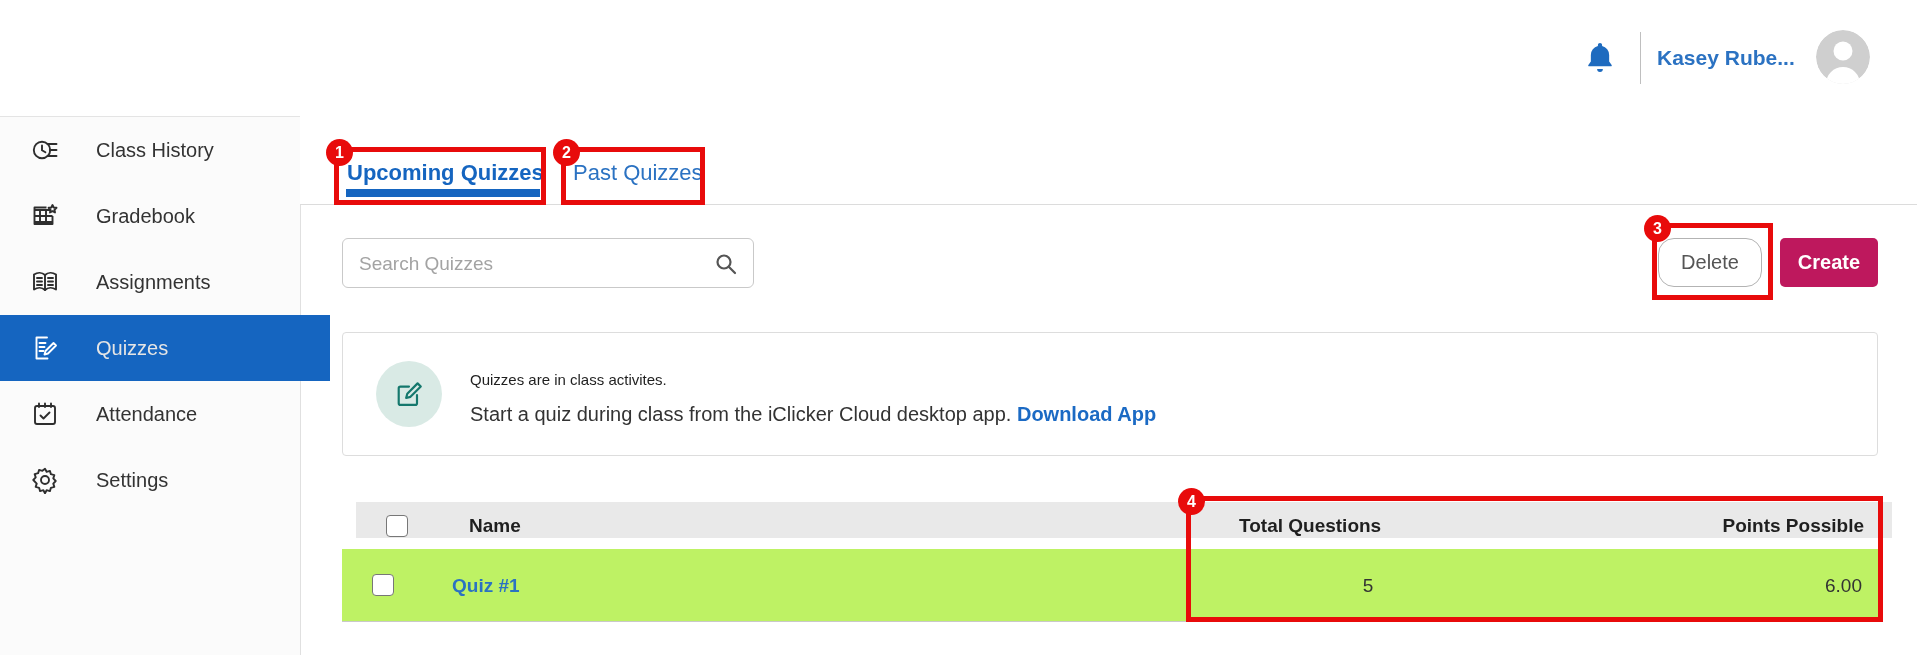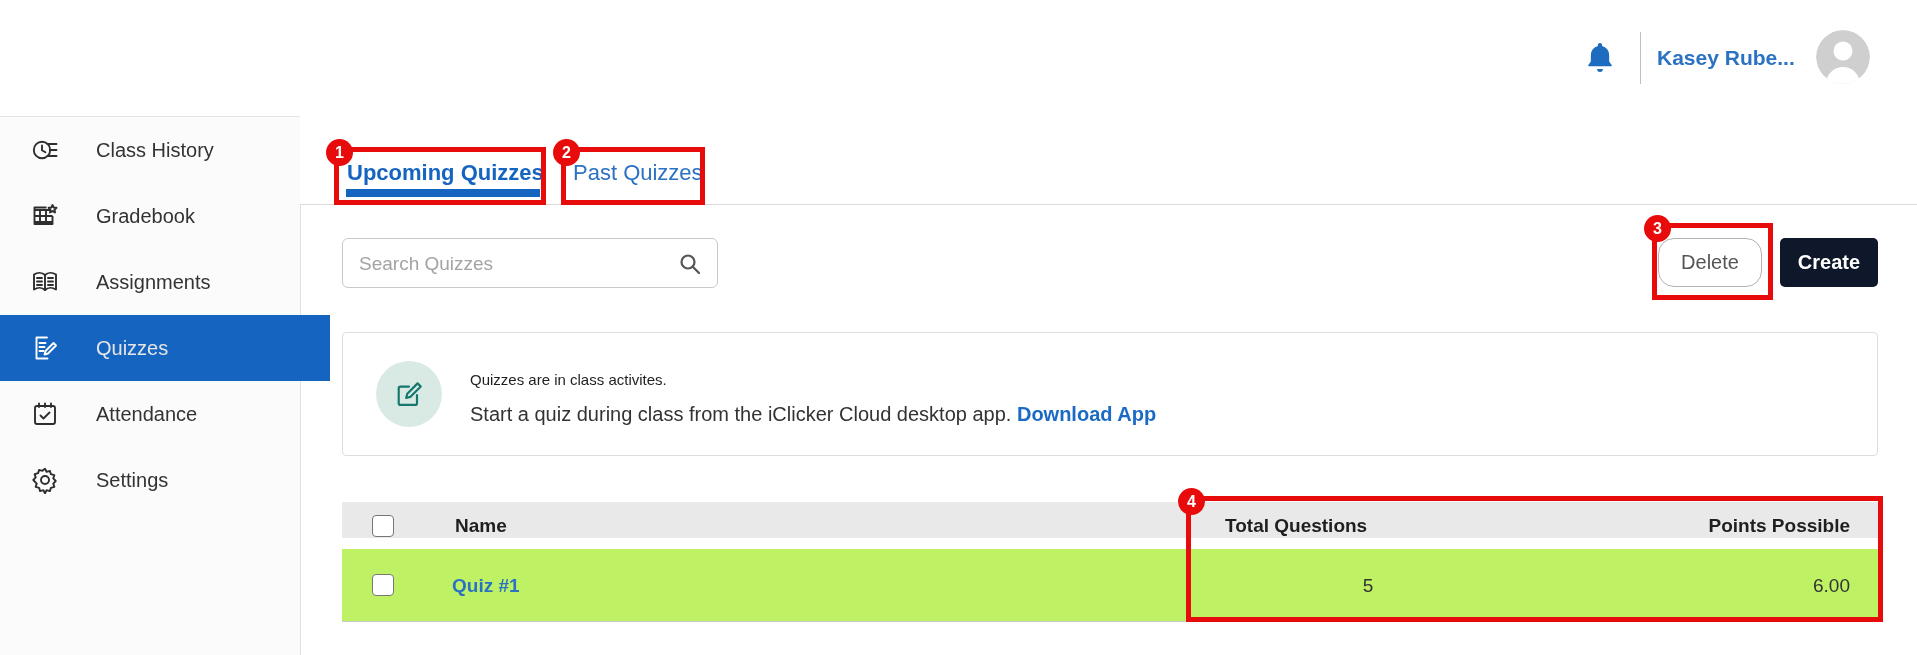--- a/index.html
+++ b/index.html
@@ -25,51 +25,51 @@
   .nav-item.selected{background:#1565c0;color:#e5e5e5;width:300px;margin-left:-0px;}
   .nav-item.selected .nav-icon{color:#fff;}
 
   
   .tabstrip{left:300px;top:116px;width:1617px;height:88px;border-bottom:1px solid #dcdcdc;background:#fff;}
   .tab1{left:347px;top:160px;font-size:22px;font-weight:bold;color:#1565c0;cursor:pointer;}
   .tab1-underline{left:346px;top:189px;width:194px;height:8px;background:#1565c0;}
   .tab2{left:573px;top:160px;font-size:22px;color:#2b72c2;cursor:pointer;}
 
   
-  .search-box{left:342px;top:238px;width:376px;height:50px;border:1px solid #c9c9c9;border-radius:6px;
+  .search-box{left:342px;top:238px;width:412px;height:50px;border:1px solid #c9c9c9;border-radius:6px;
               background:#fff;box-sizing:border-box;padding-left:47px;}
   .search-box input{position:absolute;left:14px;top:1px;width:290px;height:46px;border:0;outline:none;
               font-size:19px;color:#555;font-family:inherit;background:transparent;}
   .search-box input::placeholder{color:#a3a3a3;}
   .search-icon{position:absolute;right:14px;top:12px;width:26px;height:26px;color:#555;}
   .btn-delete{left:1658px;top:238px;width:104px;height:49px;background:#fff;border:1px solid #b3b3b3;
               border-radius:16px;font-size:20px;color:#555;font-family:inherit;cursor:pointer;}
-  .btn-create{left:1780px;top:238px;width:98px;height:49px;background:#0f172a;border:0;
+  .btn-create{left:1780px;top:238px;width:98px;height:49px;background:#be185d;border:0;
               border-radius:5px;font-size:20px;font-weight:bold;color:#fff;font-family:inherit;cursor:pointer;}
 
   
   .card{left:342px;top:332px;width:1536px;height:124px;border:1px solid #ddd;border-radius:4px;
         background:#fff;box-sizing:border-box;}
   .card-circle{left:376px;top:361px;width:66px;height:66px;border-radius:50%;background:#d9eae5;
                display:flex;align-items:center;justify-content:center;color:#15786d;}
   .card-title{left:470px;top:371px;font-size:15px;font-weight:normal;color:#1f1f1f;}
   .card-body{left:470px;top:403px;font-size:20px;color:#333;}
   .card-link{color:#1b6ac4;font-weight:bold;cursor:pointer;}
 
   
-  .thead{left:342px;top:502px;width:1536px;height:36px;background:#e9e9e9;}
+  .thead{left:356px;top:502px;width:1536px;height:36px;background:#e9e9e9;}
   .trow{left:342px;top:549px;width:1536px;height:72px;background:#bef264;border-bottom:1px solid #c9c9c9;}
   .cb{position:absolute;left:30px;width:20px;height:20px;border:1.5px solid #777;border-radius:4px;
       background:#fff;cursor:pointer;}
   .thead .cb{top:13px;} .trow .cb{top:25px;}
   .th{position:absolute;font-size:19px;font-weight:bold;color:#1f1f1f;top:13px;}
   .td{position:absolute;font-size:19px;color:#333;top:26px;}
   .th-name{left:113px;} .th-q{left:883px;} .th-p{right:28px;}
   .td-name{left:110px;color:#2b72c2;font-weight:bold;cursor:pointer;}
-  .td-q{left:1026px;transform:translateX(-50%);} .td-p{right:28px;margin-left:39px;}
+  .td-q{left:1026px;transform:translateX(-50%);} .td-p{right:16px;margin-left:39px;}
 
   
   .anno{border:5px solid #e80b0b;box-sizing:border-box;pointer-events:none;}
   .badge{position:absolute;left:-13px;top:-13px;width:27px;height:27px;border-radius:50%;
          background:#e80b0b;color:#fff;font-size:16px;font-weight:bold;
          display:flex;align-items:center;justify-content:center;}
   .box1{left:334px;top:147px;width:212px;height:58px;}
   .box2{left:561px;top:147px;width:144px;height:58px;}
   .box3{left:1652px;top:223px;width:121px;height:77px;}
   .box4{left:1186px;top:496px;width:697px;height:126px;}

